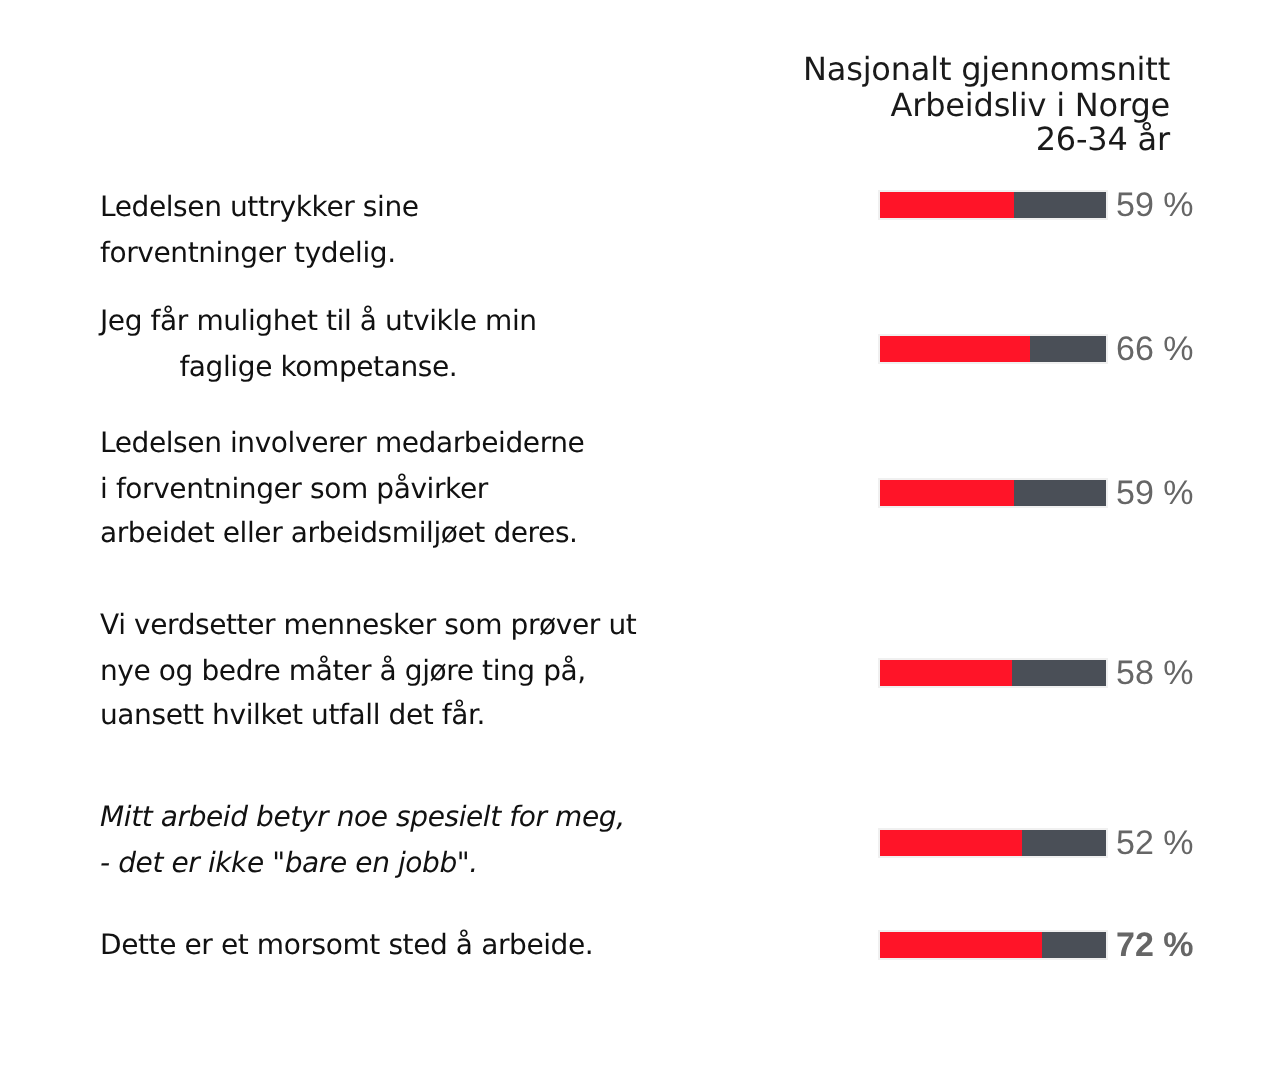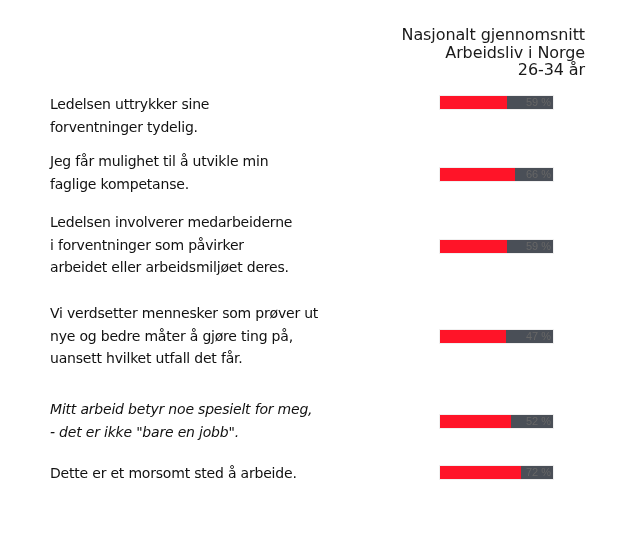--- a/index.html
+++ b/index.html
@@ -6,43 +6,43 @@
   body { width:638px; height:534px; position:relative; overflow:hidden;
          font-family:"DejaVu Sans", sans-serif; color:#111111; }
   .header { position:absolute; right:53px; top:26px; text-align:right;
             font-size:16px; line-height:17.5px; color:#1a1a1a; letter-spacing:-0.1px; }
   .label { position:absolute; left:50px; font-size:14px; line-height:22.5px;
            color:#111111; letter-spacing:-0.2px; white-space:nowrap; }
   .bar { position:absolute; left:440px; width:113px; height:13px; display:flex;
          box-shadow:0 0 0 1px rgba(0,0,0,0.06); }
   .bar .fill { height:100%; background:#ff1428; }
   .bar .rest { height:100%; flex:1; background:#4a4f57; }
-  .pct { position:absolute; left:526px; font-family:"Liberation Sans", sans-serif;
-         font-size:11px; color:#666666; line-height:13px; }
+  .pct { position:absolute; left:558px; font-family:"Liberation Sans", sans-serif;
+         font-size:17px; color:#666666; line-height:13px; }
 </style>
 </head>
 <body>
 
 <div class="header">
   <div>Nasjonalt gjennomsnitt</div>
   <div>Arbeidsliv i Norge</div>
   <div>26-34 år</div>
 </div>
 
 <div id="rows">
     <div class="label" style="top: 93px;">
       <div>Ledelsen uttrykker sine</div>
       <div>forventninger tydelig.</div>
     </div>
     <div class="bar" style="top: 96px;">
       <div class="fill" style="width: 59%; background: rgb(255, 20, 40);"></div>
       <div class="rest" style="background: rgb(74, 79, 87);"></div>
     </div>
     <div class="pct" style="top: 96px;">59 %</div>
-    <div class="label" style="top: 150px;">
+    <div class="label" style="top: 150px; text-align: center;">
       <div>Jeg får mulighet til å utvikle min</div>
       <div>faglige kompetanse.</div>
     </div>
     <div class="bar" style="top: 168px;">
       <div class="fill" style="width: 66%; background: rgb(255, 20, 40);"></div>
       <div class="rest" style="background: rgb(74, 79, 87);"></div>
     </div>
     <div class="pct" style="top: 168px;">66 %</div>
     <div class="label" style="top: 211px;">
       <div>Ledelsen involverer medarbeiderne</div>
@@ -56,31 +56,31 @@
     <div class="pct" style="top: 240px;">59 %</div>
     <div class="label" style="top: 302px;">
       <div>Vi verdsetter mennesker som prøver ut</div>
       <div>nye og bedre måter å gjøre ting på,</div>
       <div>uansett hvilket utfall det får.</div>
     </div>
     <div class="bar" style="top: 330px;">
       <div class="fill" style="width: 58%; background: rgb(255, 20, 40);"></div>
       <div class="rest" style="background: rgb(74, 79, 87);"></div>
     </div>
-    <div class="pct" style="top: 330px;">47 %</div>
+    <div class="pct" style="top: 330px;">58 %</div>
     <div class="label" style="top: 398px; font-style: italic;">
       <div>Mitt arbeid betyr noe spesielt for meg,</div>
       <div>- det er ikke "bare en jobb".</div>
     </div>
     <div class="bar" style="top: 415px;">
       <div class="fill" style="width: 63%; background: rgb(255, 20, 40);"></div>
       <div class="rest" style="background: rgb(74, 79, 87);"></div>
     </div>
     <div class="pct" style="top: 415px;">52 %</div>
     <div class="label" style="top: 462px;">
       <div>Dette er et morsomt sted å arbeide.</div>
     </div>
     <div class="bar" style="top: 466px;">
       <div class="fill" style="width: 72%; background: rgb(255, 20, 40);"></div>
       <div class="rest" style="background: rgb(74, 79, 87);"></div>
     </div>
-    <div class="pct" style="top: 466px;">72 %</div>
+    <div class="pct" style="top: 466px; font-weight: bold;">72 %</div>
   </div>
 
 </body></html>

